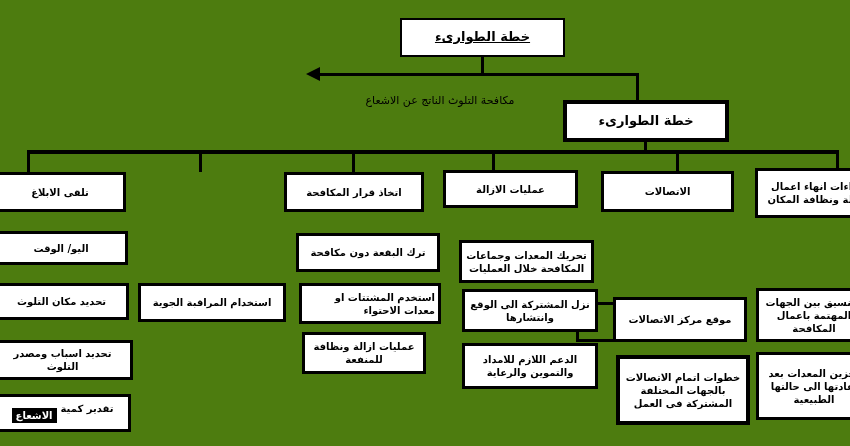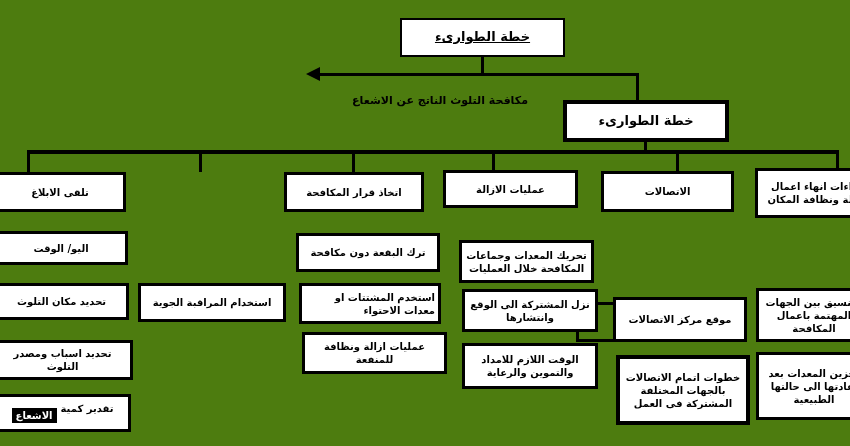--- a/index.html
+++ b/index.html
@@ -44,21 +44,21 @@
   .line { position: absolute; background: #000000; }
   .arrow-left {
     position: absolute;
     width: 0; height: 0;
     border-top: 7px solid transparent;
     border-bottom: 7px solid transparent;
     border-right: 14px solid #000000;
   }
   .flabel {
     position: absolute;
-    font-weight: bold;
+    font-weight: normal;
     font-size: 11px;
     text-align: center;
   }
 </style>
 </head>
 <body>
 
 <div class="stage">
 
   <div class="line" style="left:481px; top:56px; width:3px; height:19px;"></div>
@@ -98,25 +98,25 @@
   <div class="box" style="left:-8px; top:340px; width:141px; height:40px;">تحديد اسباب ومصدر التلوث</div>
   <div class="box split" style="left:-6px; top:394px; width:137px; height:38px;">
     <span>تقدير كمية</span>
     <span class="hl">الاشعاع</span>
   </div>
 
   <div class="box" style="left:138px; top:283px; width:148px; height:39px;">استخدام المراقبة الجوية</div>
 
   <div class="box" style="left:296px; top:233px; width:144px; height:39px;">ترك البقعة دون مكافحة</div>
   <div class="box" style="left:299px; top:283px; width:142px; height:41px;text-align:right;">استخدم المشتتات او معدات الاحتواء</div>
-  <div class="box" style="left:302px; top:332px; width:145px; height:42px;">عمليات ازالة ونظافة للمنفعة</div>
+  <div class="box" style="left:302px; top:332px; width:124px; height:42px;">عمليات ازالة ونظافة للمنفعة</div>
 
   <div class="box" style="left:459px; top:240px; width:135px; height:43px;">تحريك المعدات وجماعات المكافحة خلال العمليات</div>
   <div class="box" style="left:462px; top:289px; width:136px; height:43px;">نزل المشتركة الى الوقع وانتشارها</div>
-  <div class="box" style="left:462px; top:343px; width:136px; height:46px;">الوقت اللازم للامداد والتموين والرعاية</div>
+  <div class="box" style="left:462px; top:343px; width:136px; height:46px;">الدعم اللازم للامداد والتموين والرعاية</div>
 
   <div class="box" style="left:613px; top:297px; width:134px; height:45px;">موقع مركز الاتصالات</div>
   <div class="box b4" style="left:616px; top:355px; width:134px; height:70px;">خطوات اتمام الاتصالات بالجهات المختلفة المشتركة فى العمل</div>
 
   <div class="box" style="left:756px; top:288px; width:116px; height:54px;">التنسيق بين الجهات المهتمة باعمال المكافحة</div>
   <div class="box" style="left:756px; top:352px; width:116px; height:68px;">تخزين المعدات بعد اعادتها الى حالتها الطبيعية</div>
 
 </div>
 
 </body></html>

